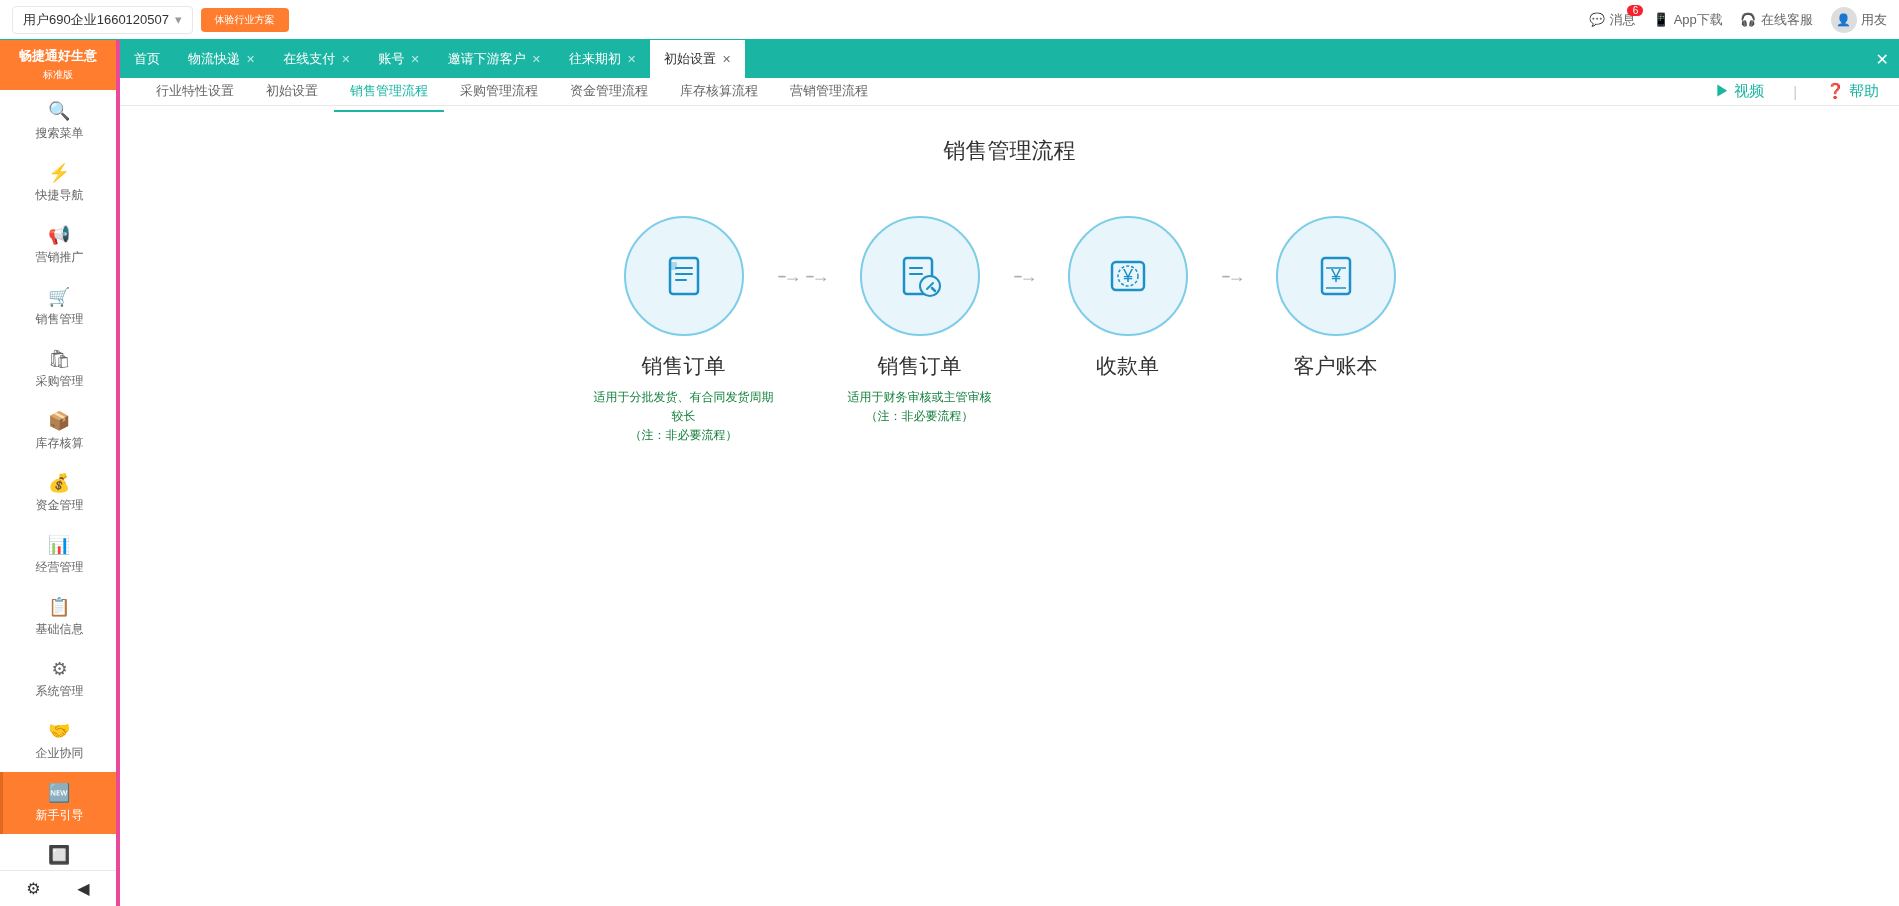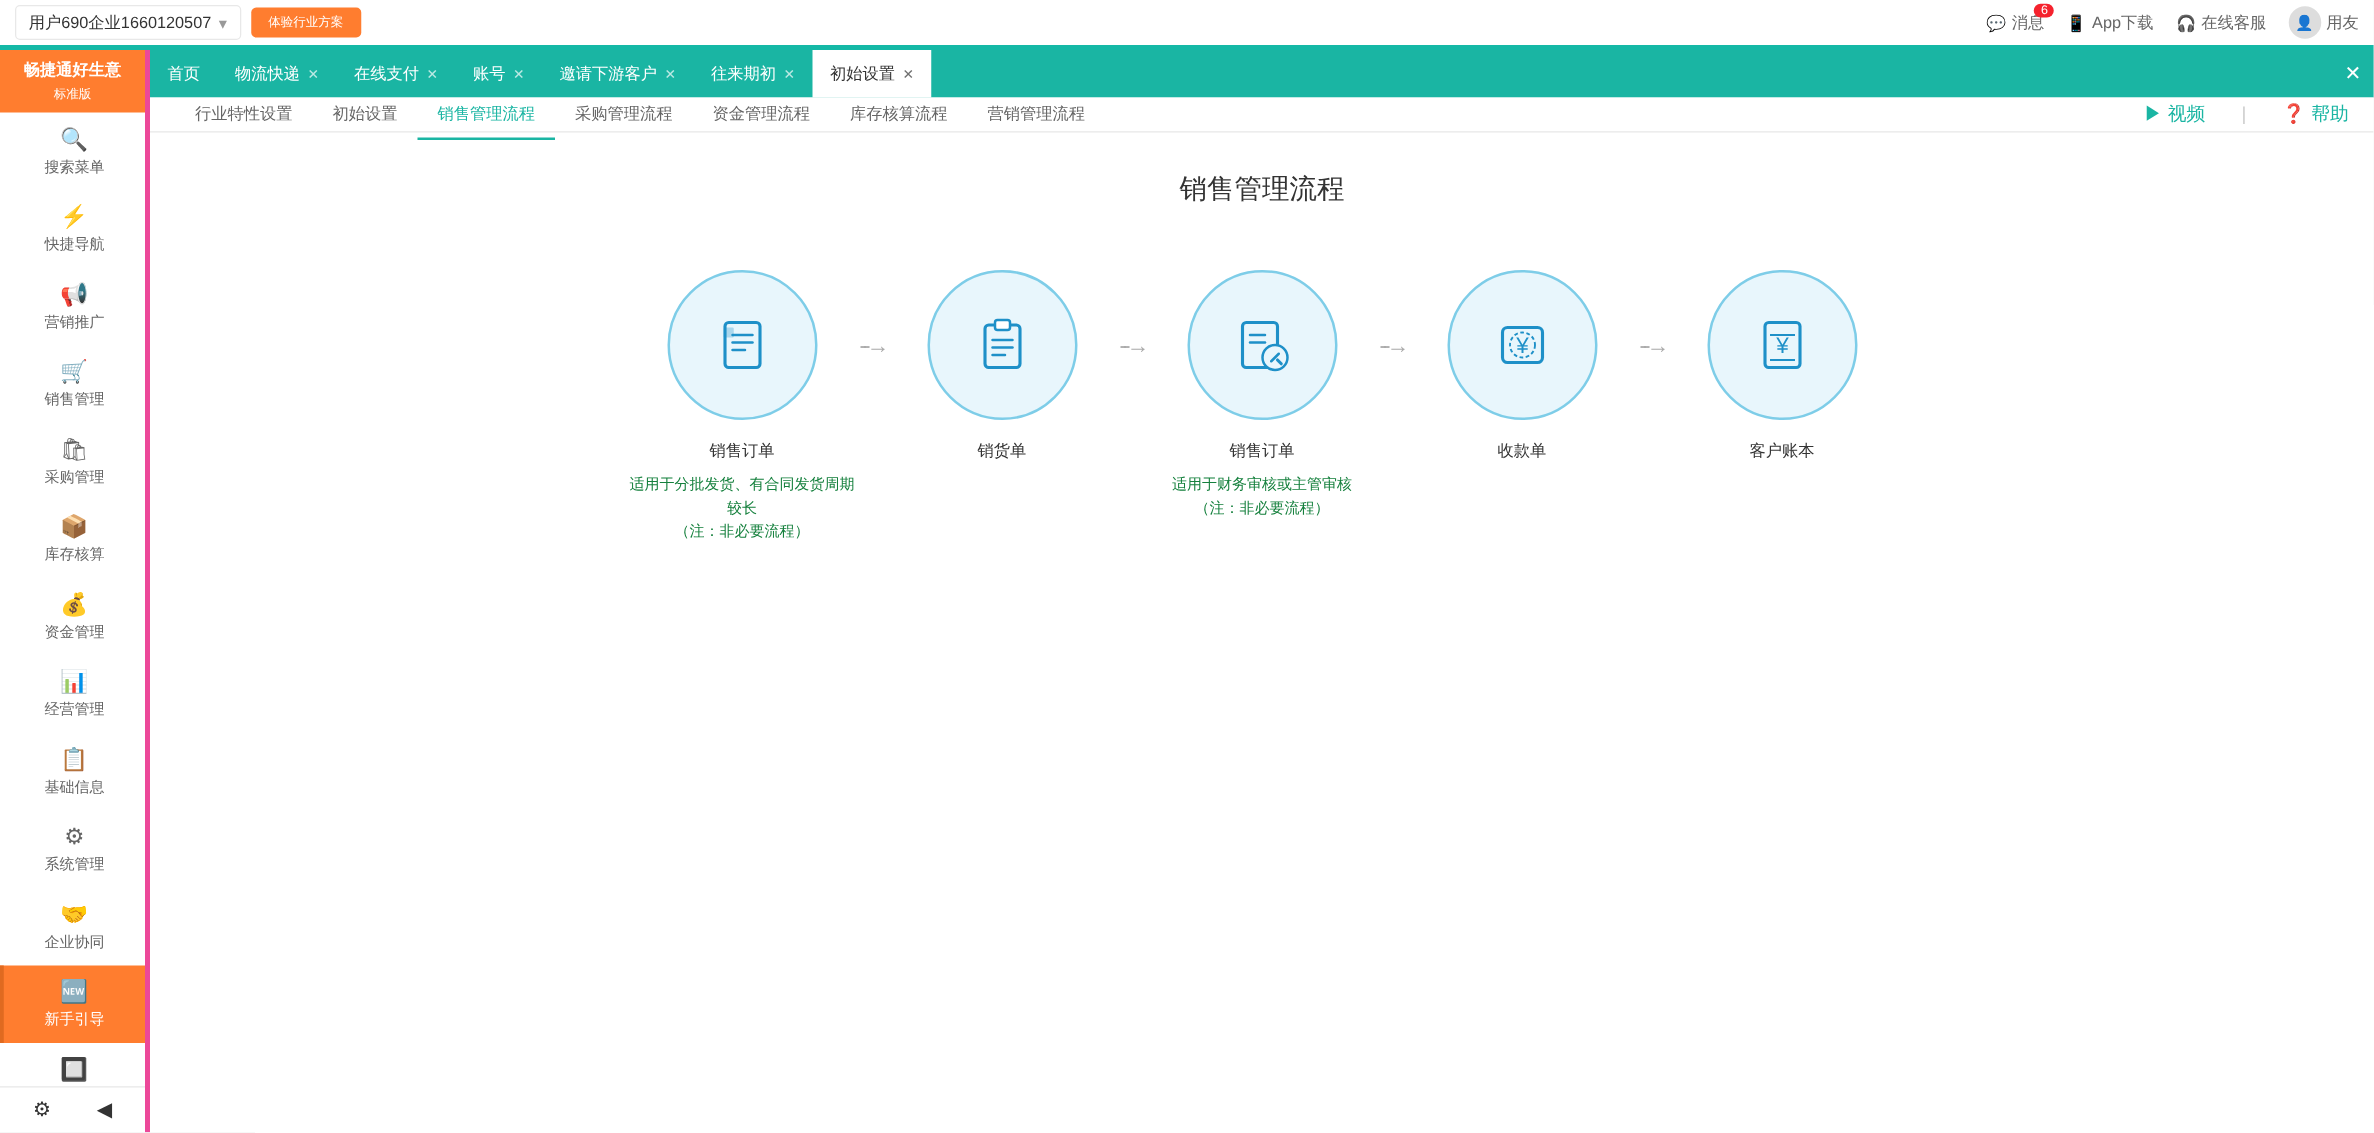--- a/index.html
+++ b/index.html
@@ -1,20 +1,20 @@
 <!DOCTYPE html>
 <html><head>
   <meta charset="utf-8">
   <style>
     * { margin: 0; padding: 0; box-sizing: border-box; }
     body { font-family: "Microsoft YaHei", "PingFang SC", sans-serif; font-size: 13px; background: #f5f5f5; color: #333; overflow: hidden; }
 
     
     .app-wrapper { display: flex; flex-direction: column; height: 906px; width: 1899px; }
-    .top-bar { height: 40px; background: #fff; display: flex; align-items: center; justify-content: space-between; padding: 0 12px; border-bottom: 4px solid #14b8a6; flex-shrink: 0; }
+    .top-bar { height: 40px; background: #fff; display: flex; align-items: center; justify-content: space-between; padding: 0 12px; border-bottom: 1px solid #14b8a6; flex-shrink: 0; }
     .top-bar-left { display: flex; align-items: center; gap: 8px; }
     .top-bar-right { display: flex; align-items: center; gap: 18px; color: #666; font-size: 13px; }
     .main-layout { display: flex; flex: 1; overflow: hidden; }
 
     
     .sidebar { width: 120px; background: #fff; border-right: 4px solid #ec4899; display: flex; flex-direction: column; flex-shrink: 0; }
     .sidebar-logo { height: 50px; background: #ff7d2f; display: flex; align-items: center; justify-content: center; flex-direction: column; padding: 6px; }
     .logo-text { color: #fff; font-size: 13px; font-weight: bold; line-height: 1.2; }
     .logo-sub { color: #fff; font-size: 10px; margin-top: 4px; }
     .sidebar-nav { flex: 1; overflow-y: auto; }
@@ -45,21 +45,21 @@
     .sub-tabs-right span { cursor: pointer; }
 
     
     .main-body { flex: 1; padding: 30px 40px; }
     .page-title { text-align: center; font-size: 22px; font-weight: normal; color: #333; margin-bottom: 50px; }
 
     
     .flow-diagram { display: flex; align-items: flex-start; justify-content: center; gap: 0; margin-top: 20px; }
     .flow-step { display: flex; flex-direction: column; align-items: center; width: 180px; }
     .flow-circle { width: 120px; height: 120px; border-radius: 50%; border: 2px solid #7ecde8; background: #e8f6fc; display: flex; align-items: center; justify-content: center; margin-bottom: 16px; }
-    .flow-step-name { font-size: 13px; color: #333; margin-bottom: 8px; font-weight: normal; }
+    .flow-step-name { font-size: 21px; color: #333; margin-bottom: 8px; font-weight: normal; }
     .flow-step-desc { font-size: 12px; color: #15803d; text-align: center; line-height: 1.6; }
     .flow-arrow { display: flex; align-items: center; padding-top: 50px; color: #999; font-size: 20px; flex-shrink: 0; padding-left: 4px; padding-right: 4px; }
 
     
     .user-select { display: flex; align-items: center; gap: 6px; border: 1px solid #e8e8e8; border-radius: 4px; padding: 4px 10px; cursor: pointer; font-size: 13px; min-width: 180px; }
     .user-select .arrow { color: #999; margin-left: auto; }
     .experience-btn { background: #ff7d2f; color: #fff; border: none; border-radius: 4px; padding: 5px 14px; cursor: pointer; font-size: 10px; white-space: nowrap; }
     .top-icon-item { display: flex; align-items: center; gap: 4px; cursor: pointer; color: #666; position: relative; }
     .badge { position: absolute; top: -6px; right: -8px; background: #f5222d; color: #fff; border-radius: 8px; font-size: 10px; padding: 0 4px; min-width: 16px; text-align: center; }
     .user-avatar { width: 26px; height: 26px; border-radius: 50%; background: #ddd; display: flex; align-items: center; justify-content: center; font-size: 12px; }
@@ -240,33 +240,20 @@
       <line x1="16" y1="28" x2="26" y2="28" stroke="#1e90c8" stroke-width="2" stroke-linecap="round"></line>
       <rect x="9" y="10" width="8" height="8" rx="1" fill="#1e90c8" opacity="0.3"></rect>
     </svg>
                 </div>
                 <div class="flow-step-name">销售订单</div>
                 <div class="flow-step-desc">适用于分批发货、有合同发货周期较长<br>（注：非必要流程）</div>
               </div>
               <div class="flow-arrow">
                 <span style="letter-spacing:-4px;color:#aaa;font-size:18px;">- - →</span>
               </div>
-              <div class="flow-step">
-                <div class="flow-circle">
-                  <svg width="48" height="48" viewBox="0 0 48 48" fill="none" xmlns="http://www.w3.org/2000/svg">
-      <rect x="10" y="8" width="28" height="34" rx="3" stroke="#1e90c8" stroke-width="2.5" fill="none"></rect>
-      <rect x="18" y="4" width="12" height="8" rx="2" stroke="#1e90c8" stroke-width="2" fill="white"></rect>
-      <line x1="16" y1="20" x2="32" y2="20" stroke="#1e90c8" stroke-width="2" stroke-linecap="round"></line>
-      <line x1="16" y1="26" x2="32" y2="26" stroke="#1e90c8" stroke-width="2" stroke-linecap="round"></line>
-      <line x1="16" y1="32" x2="26" y2="32" stroke="#1e90c8" stroke-width="2" stroke-linecap="round"></line>
-    </svg>
-                </div>
-                <div class="flow-step-name">销货单</div>
-                <div class="flow-step-desc"></div>
-              </div>
               <div class="flow-arrow">
                 <span style="letter-spacing:-4px;color:#aaa;font-size:18px;">- - →</span>
               </div>
               <div class="flow-step">
                 <div class="flow-circle">
                   <svg width="48" height="48" viewBox="0 0 48 48" fill="none" xmlns="http://www.w3.org/2000/svg">
       <rect x="8" y="6" width="28" height="36" rx="3" stroke="#1e90c8" stroke-width="2.5" fill="none"></rect>
       <circle cx="34" cy="34" r="10" fill="#e8f6fc" stroke="#1e90c8" stroke-width="2"></circle>
       <line x1="31" y1="37" x2="37" y2="31" stroke="#1e90c8" stroke-width="2" stroke-linecap="round"></line>
       <line x1="39" y1="39" x2="36" y2="36" stroke="#1e90c8" stroke-width="2.5" stroke-linecap="round"></line>

